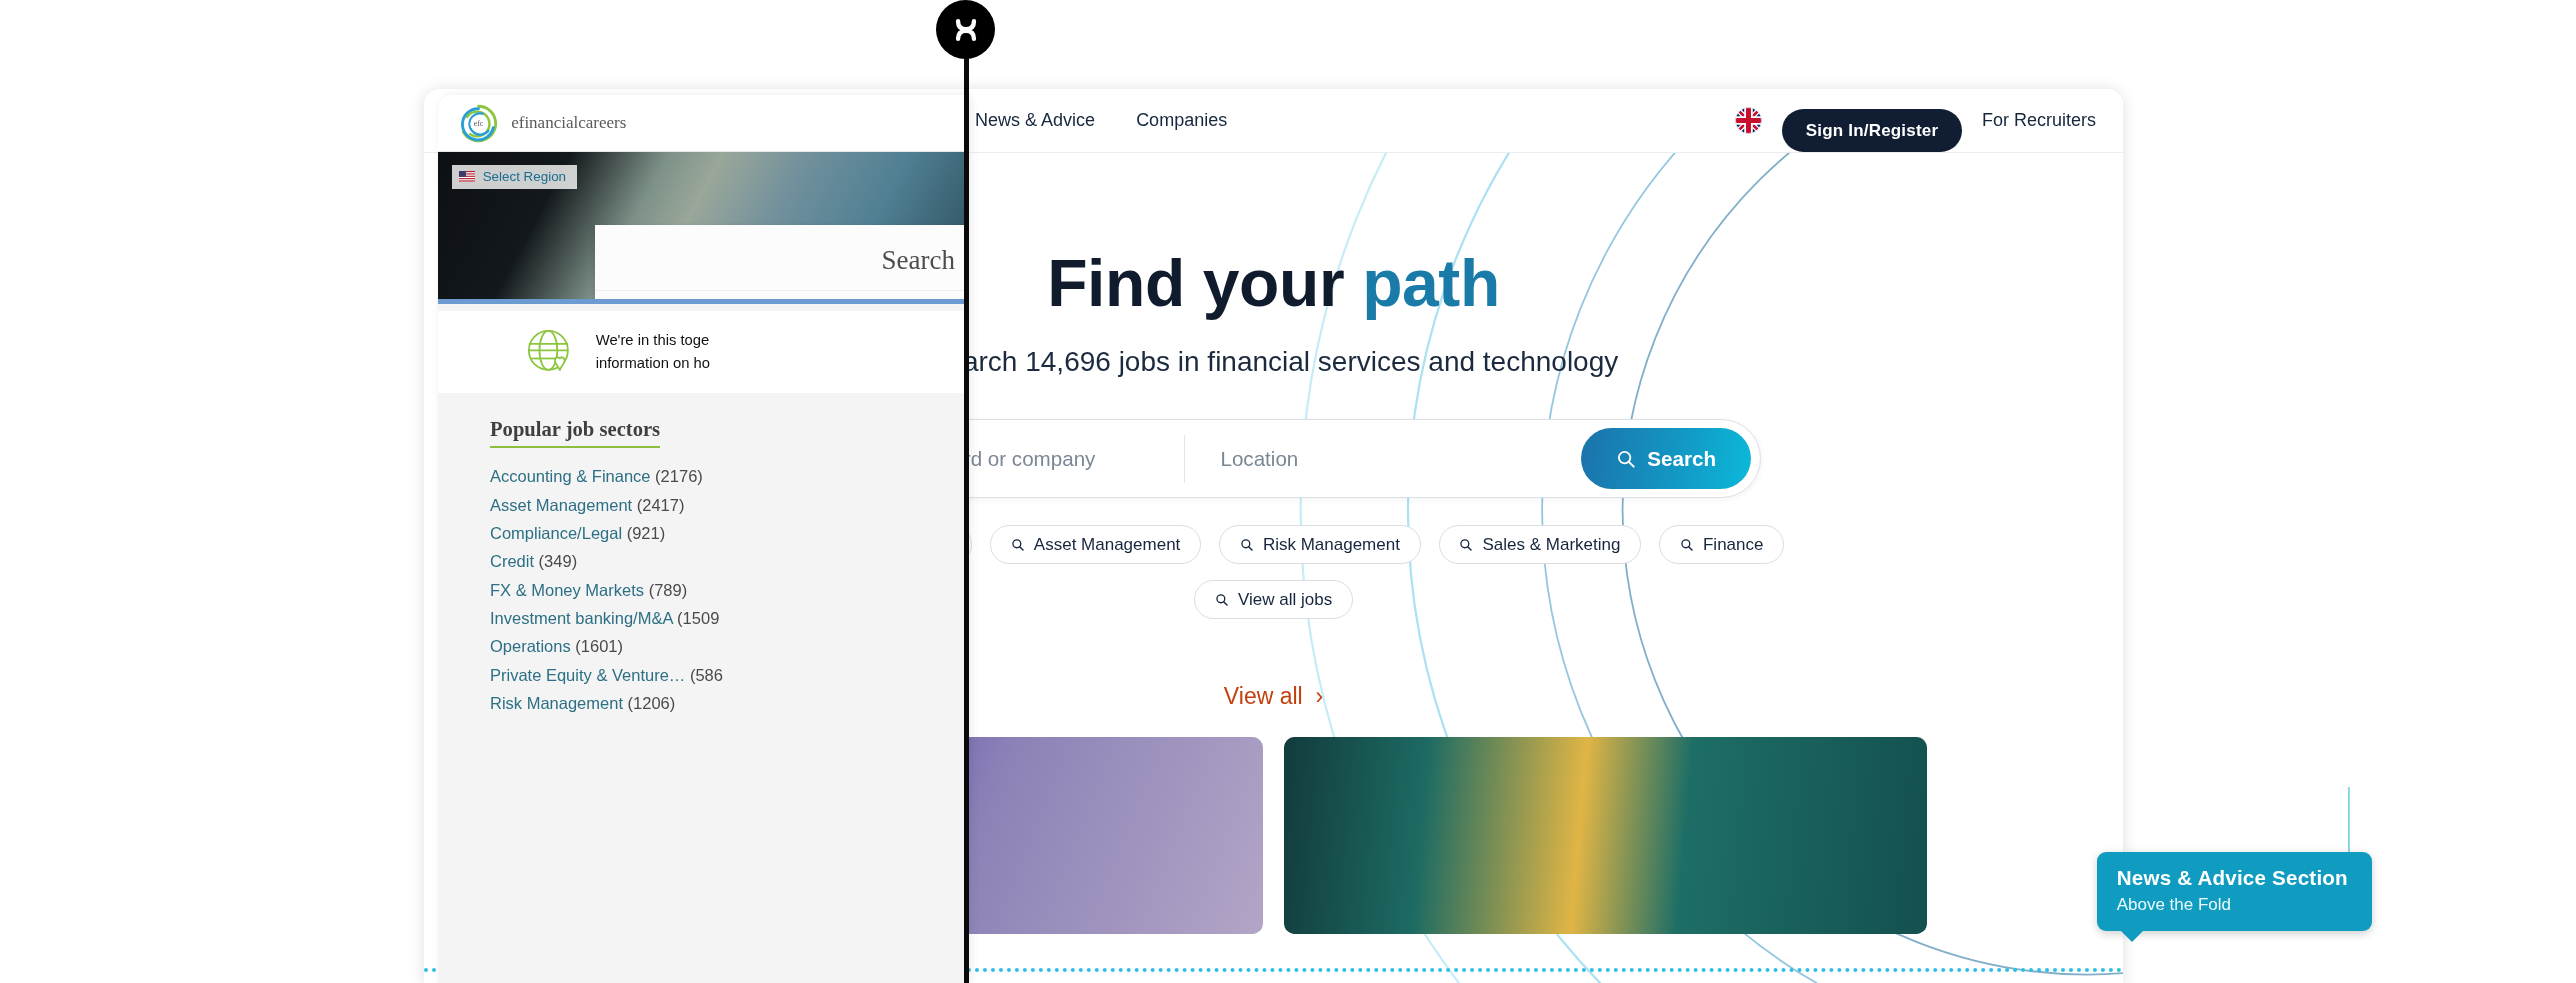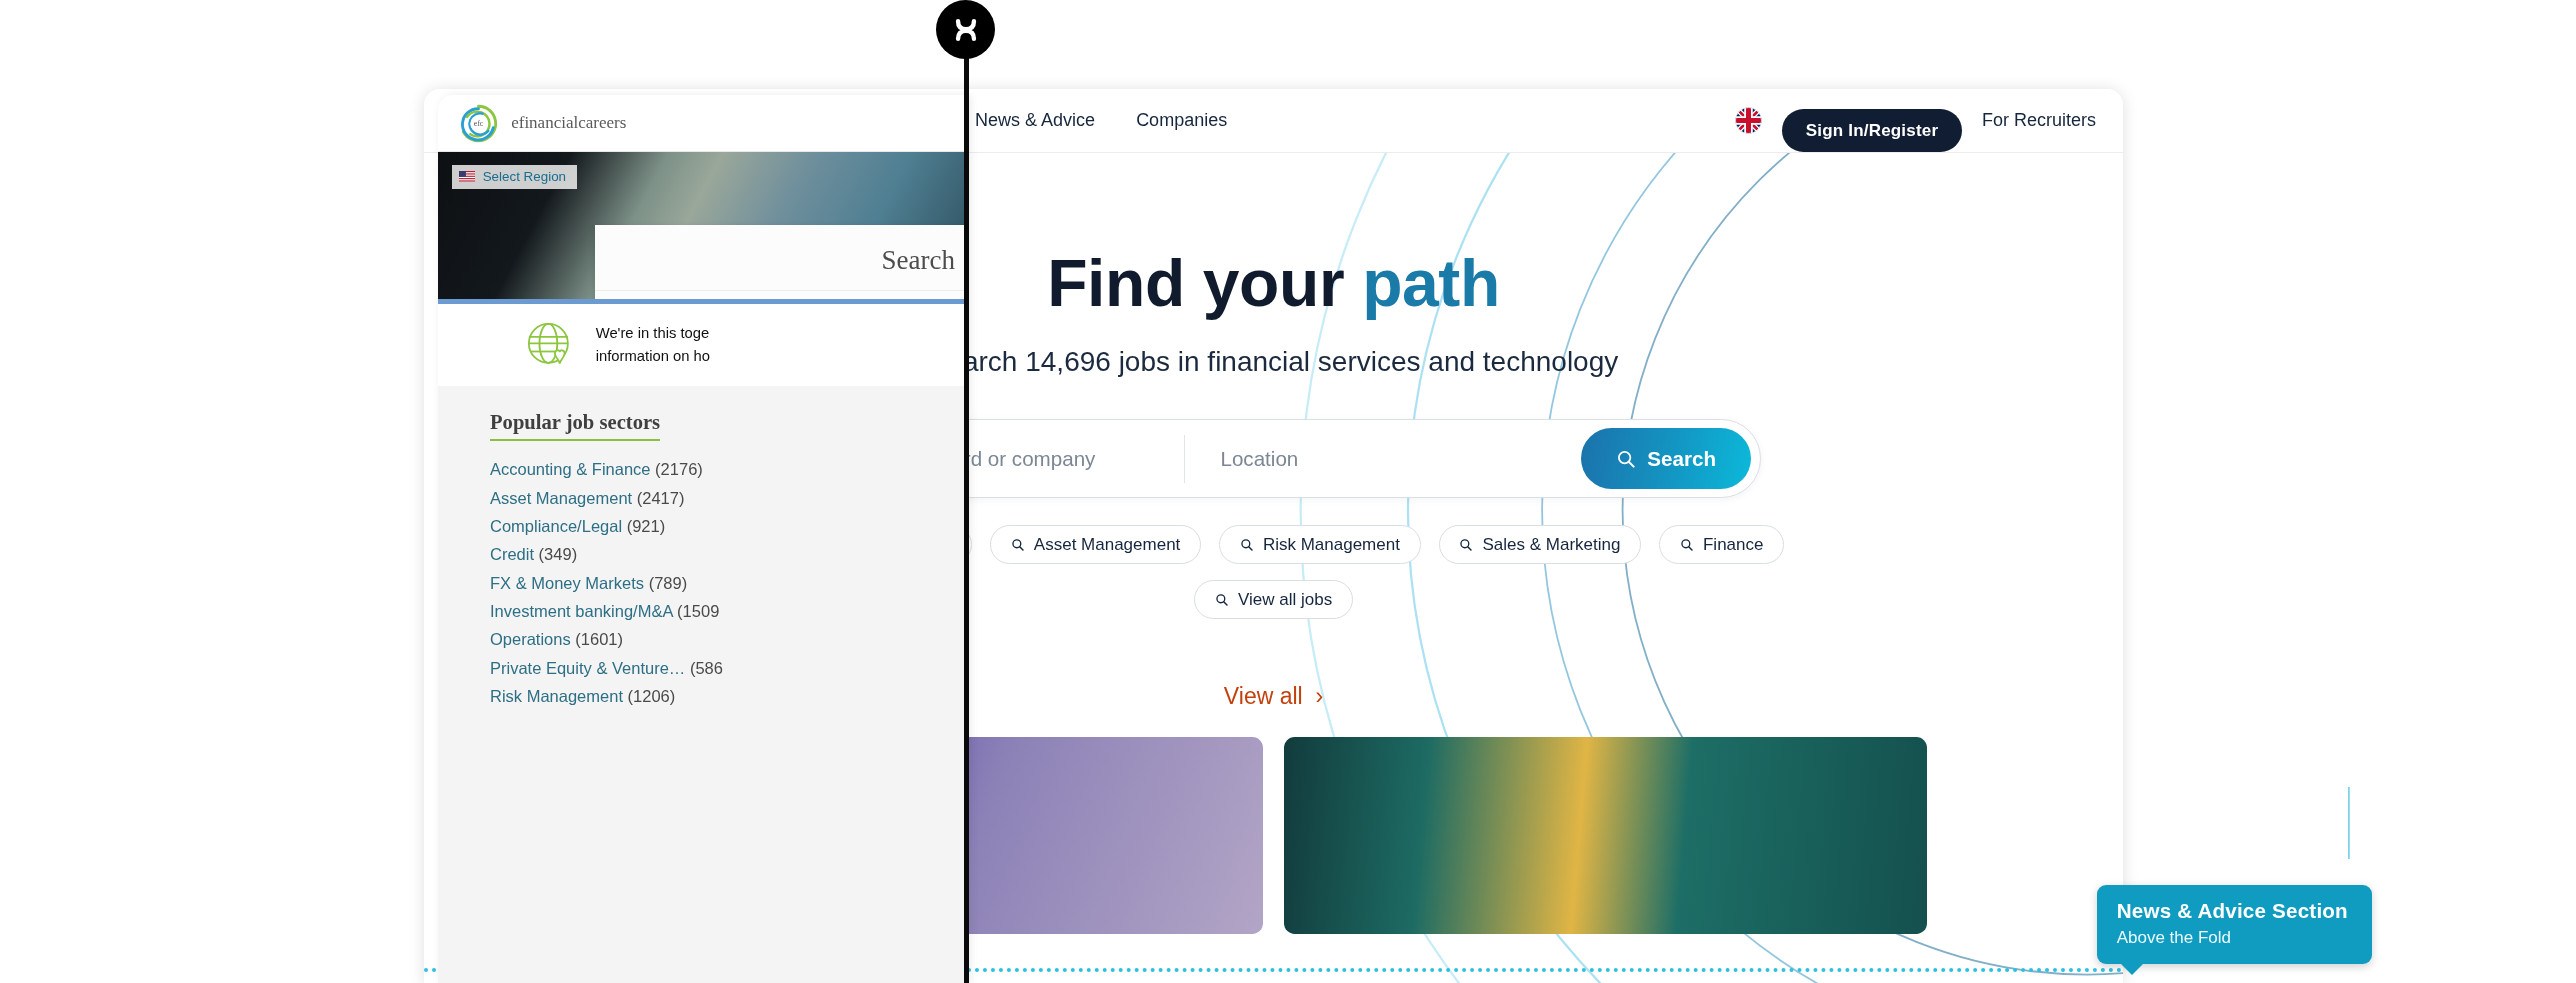--- a/index.html
+++ b/index.html
@@ -114,21 +114,21 @@
     position:absolute; left: 157px; top: 73px; width: 376px; background:#fcfcfc;
     box-shadow: 0 1.8px 6.3px rgba(0,0,0,.16); z-index: 5;
   }
   .ov-sc-title { font-family:"Liberation Serif", serif; font-size: 27px; color:#4d4d4d;
                  text-align:right; padding: 19.7px 16px 14.3px 0; border-bottom:0.9px solid #ededed; }
   .ov-sc-body { padding: 12.5px 0 10.7px 12.5px; }
 
   .ov-blueline { height: 4.5px; background:#6c9bd2; }
 
   .ov-banner { background:#fff; padding: 16px 0 16px 0; display:flex; align-items:center; gap: 19.7px;
-               padding-left: 86px; height: 82px; }
+               padding-left: 86px; height: 82px; margin-top: 7px; }
   .globe { width: 52px; height:52px; flex:0 0 52px; }
   .ov-banner-txt { font-size:14.8px; color:#111; line-height: 1.55; }
 
   .ov-sectors { padding: 25px 0 0 52px; }
   .ov-sectors h3 { font-family:"Liberation Serif", serif; font-size: 20.6px; color:#3f3f3f;
                    display:inline-block; padding-bottom: 5.4px; border-bottom: 2.7px solid #8cbf3f; }
   .ov-list { margin-top: 14.3px; }
   .ov-li { font-size: 16.5px; line-height: 1.72; color:#4a4a4a; white-space:nowrap; }
   .ov-li .lk { color:#2d6f85; }
 
@@ -140,21 +140,20 @@
     position:absolute; left: 936px; top: 0px; width: 59px; height: 59px; border-radius:50%;
     background:#000; z-index: 40; display:flex; align-items:center; justify-content:center;
     border:none; padding:0;
   }
 
   
   #callout {
     position:absolute; left: 2097px; top: 852px; width: 275px; background:#0f9cc0;
     border-radius: 9px; padding: 14.3px 18px 16px 19.7px; z-index: 25;
     box-shadow: 0 2.7px 9px rgba(0,0,0,.18);
-    margin-top: 33px;
   }
   #callout:after { content:""; position:absolute; left: 23px; bottom:-11.6px; width:0; height:0;
                    border-left: 12.5px solid transparent; border-right: 12.5px solid transparent;
                    border-top: 12.5px solid #0f9cc0; }
   .co-title { color:#fff; font-size: 20.6px; font-weight:bold; letter-spacing:0.2px; }
   .co-sub { color:#eafaff; font-size: 17px; margin-top: 4.5px; }
   .co-leader { position:absolute; left: 2348px; top: 787px; width: 1.8px; height: 72px; z-index:24; }
 </style>
 </head>
 <body>

